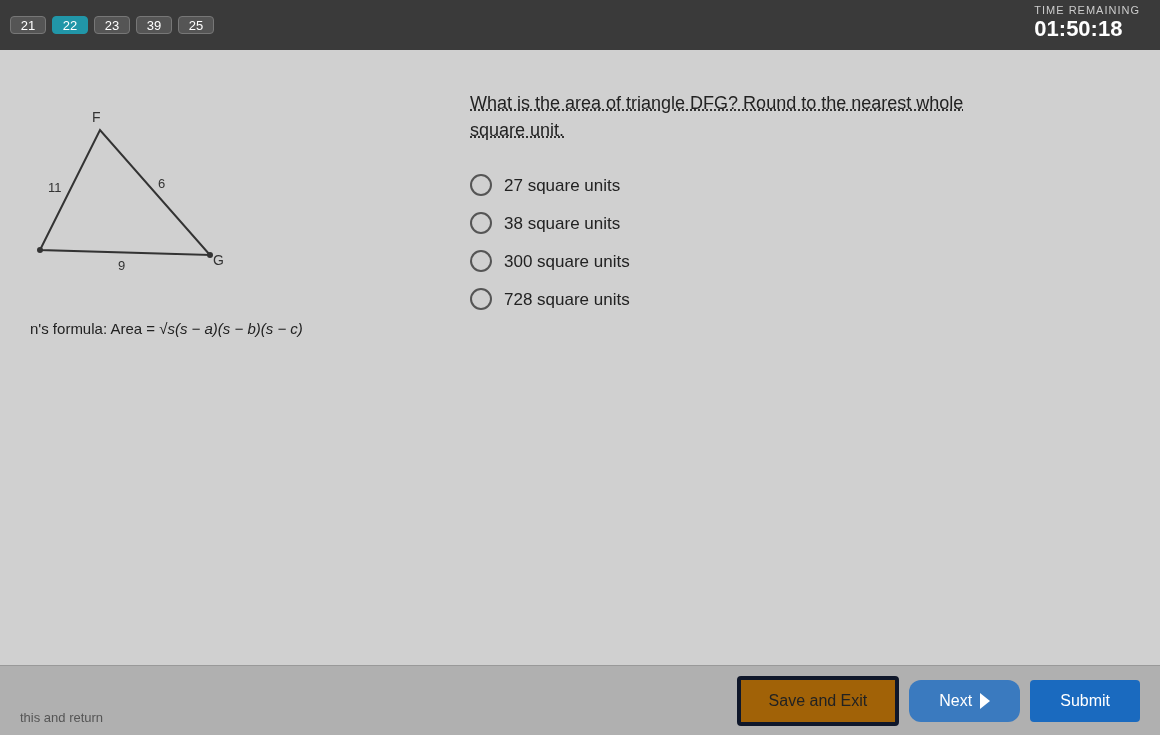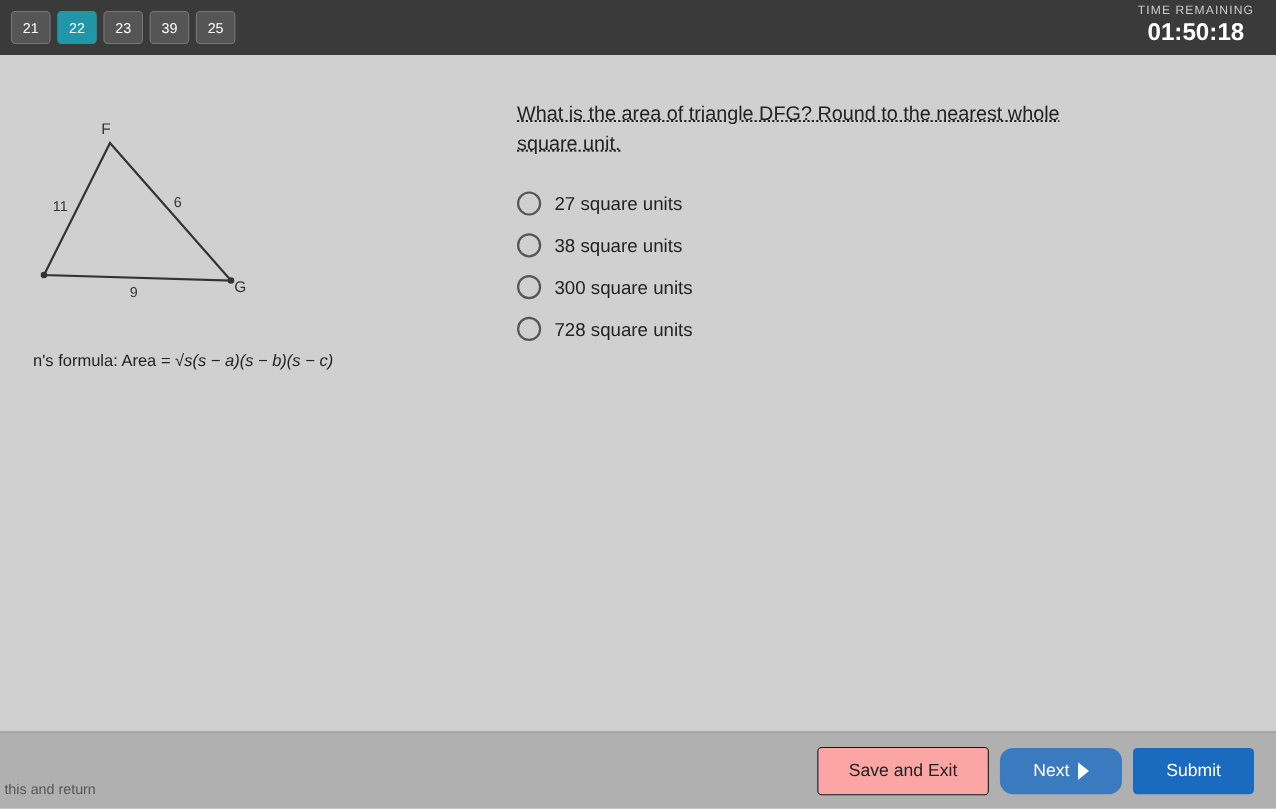--- a/index.html
+++ b/index.html
@@ -20,42 +20,42 @@
       height: 50px;
       background: #3a3a3a;
       display: flex;
       align-items: center;
       padding: 0 10px;
       gap: 6px;
     }
 
     .question-num-btn {
       width: 36px;
-      height: 30px;
+      height: 18px;
       background: #555;
       border: 1px solid #777;
       border-radius: 4px;
       color: #fff;
       font-size: 13px;
       cursor: pointer;
       display: flex;
       align-items: center;
       justify-content: center;
     }
 
     .question-num-btn.active {
       background: #2196a8;
       border-color: #2196a8;
     }
 
     .timer-area {
       position: absolute;
       top: 4px;
       right: 20px;
-      text-align: center;
+      text-align: left;
       color: #fff;
     }
 
     .timer-label {
       font-size: 11px;
       color: #ccc;
       letter-spacing: 1px;
     }
 
     .timer-value {
@@ -151,29 +151,29 @@
       display: flex;
       align-items: center;
       justify-content: flex-end;
       padding: 0 20px;
       gap: 10px;
       border-top: 1px solid #999;
     }
 
     .bottom-left-text {
       position: absolute;
-      left: 4px;
+      left: 20px;
       bottom: 10px;
       font-size: 13px;
       color: #555;
     }
 
     .btn-save-exit {
-      background: #fca5a5;
-      border: 1px solid #0f172a;
+      background: #a16207;
+      border: 4px solid #0f172a;
       border-radius: 4px;
       padding: 12px 28px;
       font-size: 16px;
       cursor: pointer;
       color: #222;
     }
 
     .btn-next {
       background: #3a7abf;
       border: none;

